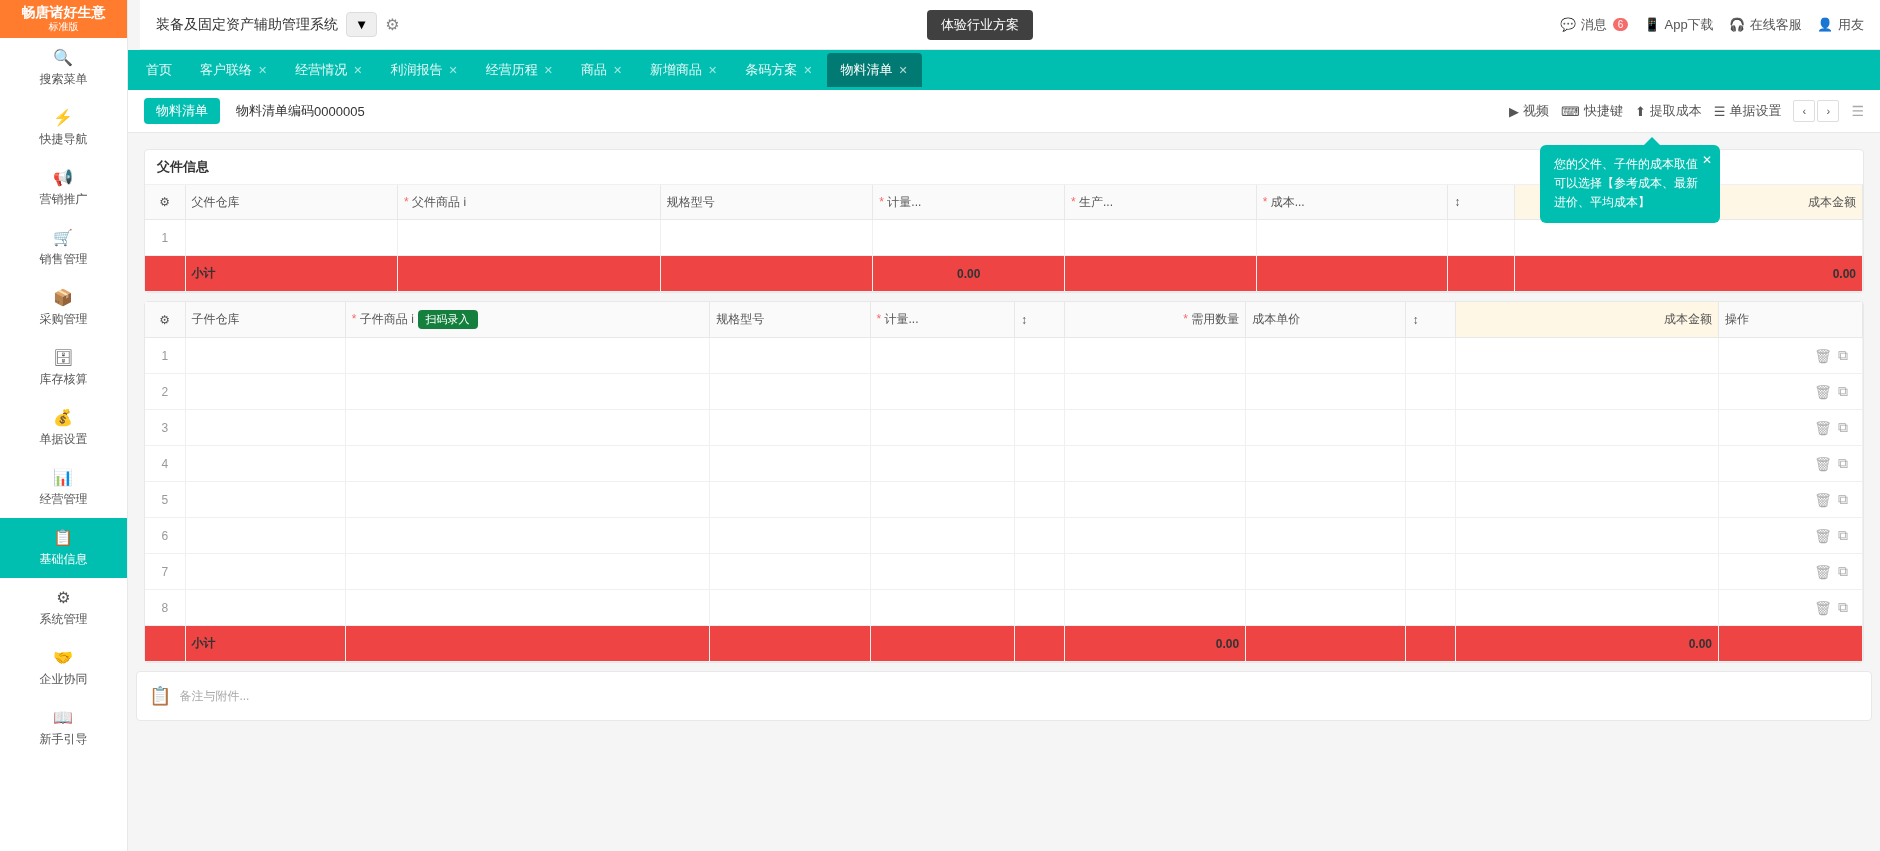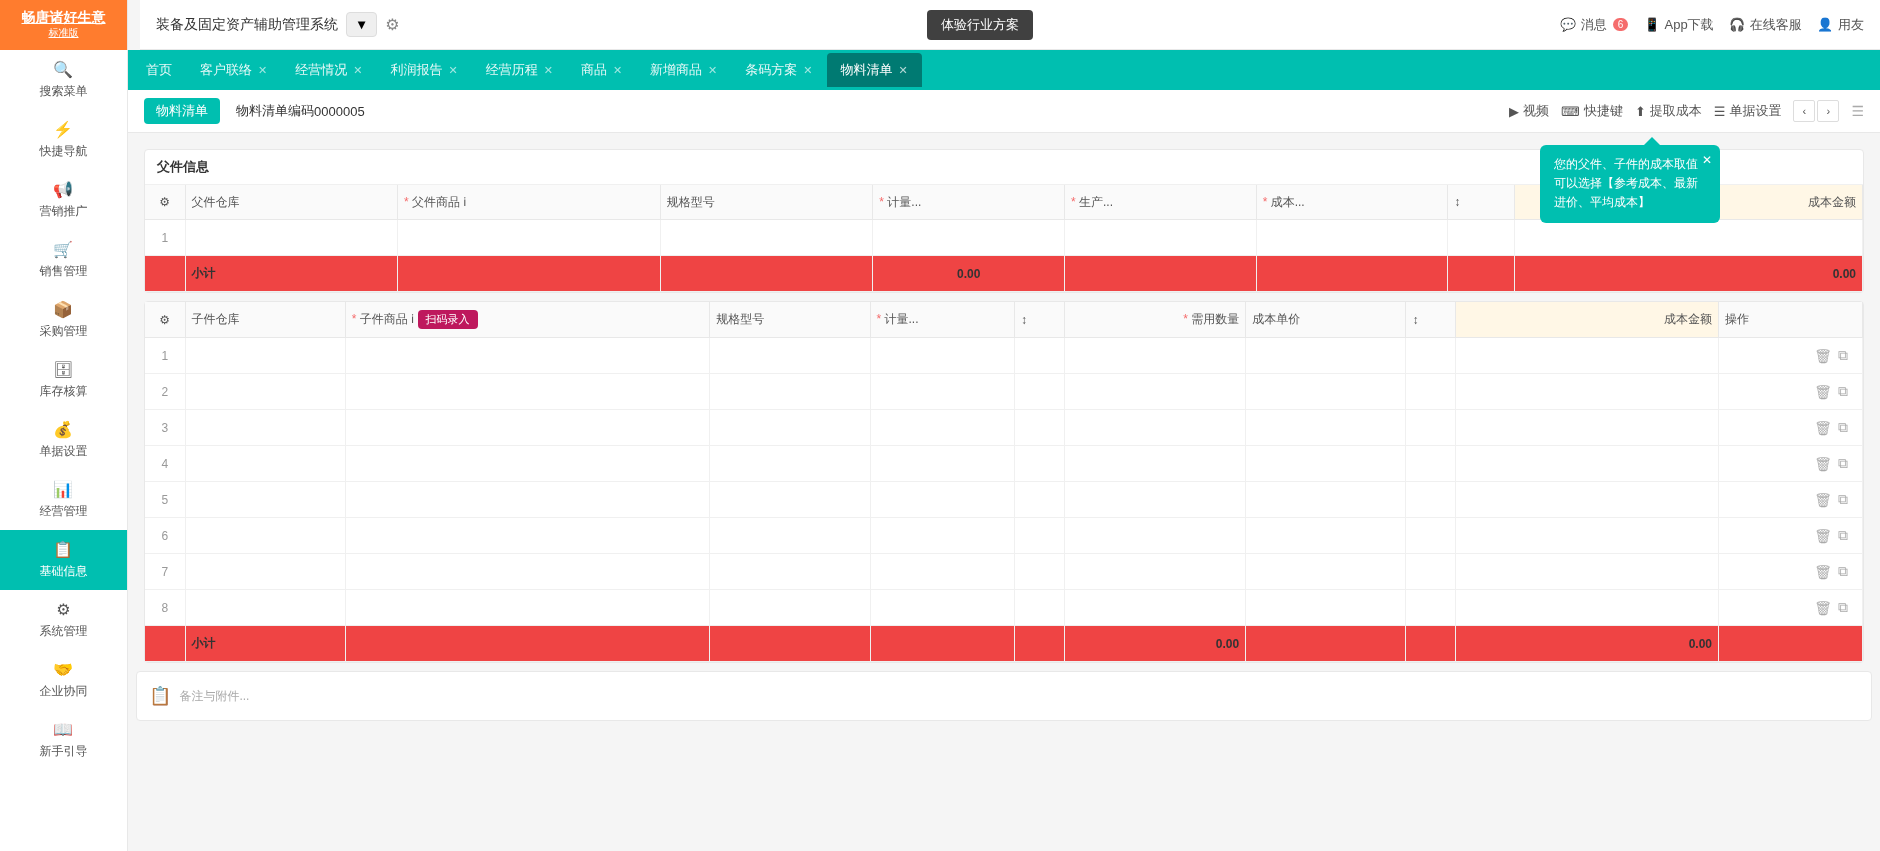--- a/index.html
+++ b/index.html
@@ -1,20 +1,20 @@
 <!DOCTYPE html>
 <html><head>
   <meta charset="utf-8">
   <style>
     * { box-sizing: border-box; margin: 0; padding: 0; }
     body { font-family: 'Microsoft YaHei', Arial, sans-serif; font-size: 13px; background: #f5f5f5; display: flex; height: 851px; overflow: hidden; }
 
     
     .sidebar { width: 128px; background: #fff; border-right: 1px solid #e8e8e8; display: flex; flex-direction: column; height: 100%; }
-    .sidebar-logo { background: #ff7c2e; color: #fff; padding: 10px 8px; text-align: center; height: 50px; display: flex; align-items: flex-end; justify-content: center; text-decoration: underline; }
+    .sidebar-logo { background: #ff7c2e; color: #fff; padding: 10px 8px; text-align: center; height: 38px; display: flex; align-items: center; justify-content: center; }
     .sidebar-logo-text { font-size: 14px; font-weight: bold; line-height: 1.2; }
     .sidebar-logo-sub { font-size: 10px; }
     .sidebar-nav { flex: 1; overflow-y: auto; }
     .sidebar-item { display: flex; flex-direction: column; align-items: center; justify-content: center; padding: 10px 4px; cursor: pointer; color: #555; font-size: 12px; gap: 4px; transition: color 0.2s; }
     .sidebar-item.active { color: #fff; background: #00bfb0; }
     .sidebar-item .icon { font-size: 16px; }
 
     
     .main { flex: 1; display: flex; flex-direction: column; overflow: hidden; }
 
@@ -59,21 +59,21 @@
     td.row-num { color: #999; text-align: center; width: 40px; }
     tr.subtotal-row td { background: #ef4444; font-weight: bold; }
     .gear-th { width: 32px; text-align: center; }
 
     
     .tooltip-box { position: absolute; right: 160px; top: 145px; background: #00bfb0; color: #fff; padding: 10px 14px; border-radius: 6px; font-size: 12px; max-width: 180px; line-height: 1.6; z-index: 100; }
     .tooltip-box::before { content: ''; position: absolute; top: -8px; right: 60px; border-left: 8px solid transparent; border-right: 8px solid transparent; border-bottom: 8px solid #00bfb0; }
     .tooltip-close { position: absolute; top: 6px; right: 8px; cursor: pointer; font-size: 12px; }
 
     
-    .scan-btn { background: #be185d; color: #fff; border: none; border-radius: 4px; padding: 2px 8px; font-size: 11px; cursor: pointer; white-space: nowrap; }
+    .scan-btn { background: #15803d; color: #fff; border: none; border-radius: 4px; padding: 2px 8px; font-size: 11px; cursor: pointer; white-space: nowrap; }
 
     
     .action-cell { display: flex; align-items: center; gap: 6px; justify-content: flex-end; padding-right: 8px; }
     .action-icon { color: #aaa; cursor: pointer; font-size: 14px; }
 
     
     .nav-arrows { display: flex; align-items: center; gap: 2px; }
     .nav-arrow { border: 1px solid #ddd; background: #fff; color: #555; cursor: pointer; width: 22px; height: 22px; display: flex; align-items: center; justify-content: center; font-size: 11px; border-radius: 2px; }
 
     

